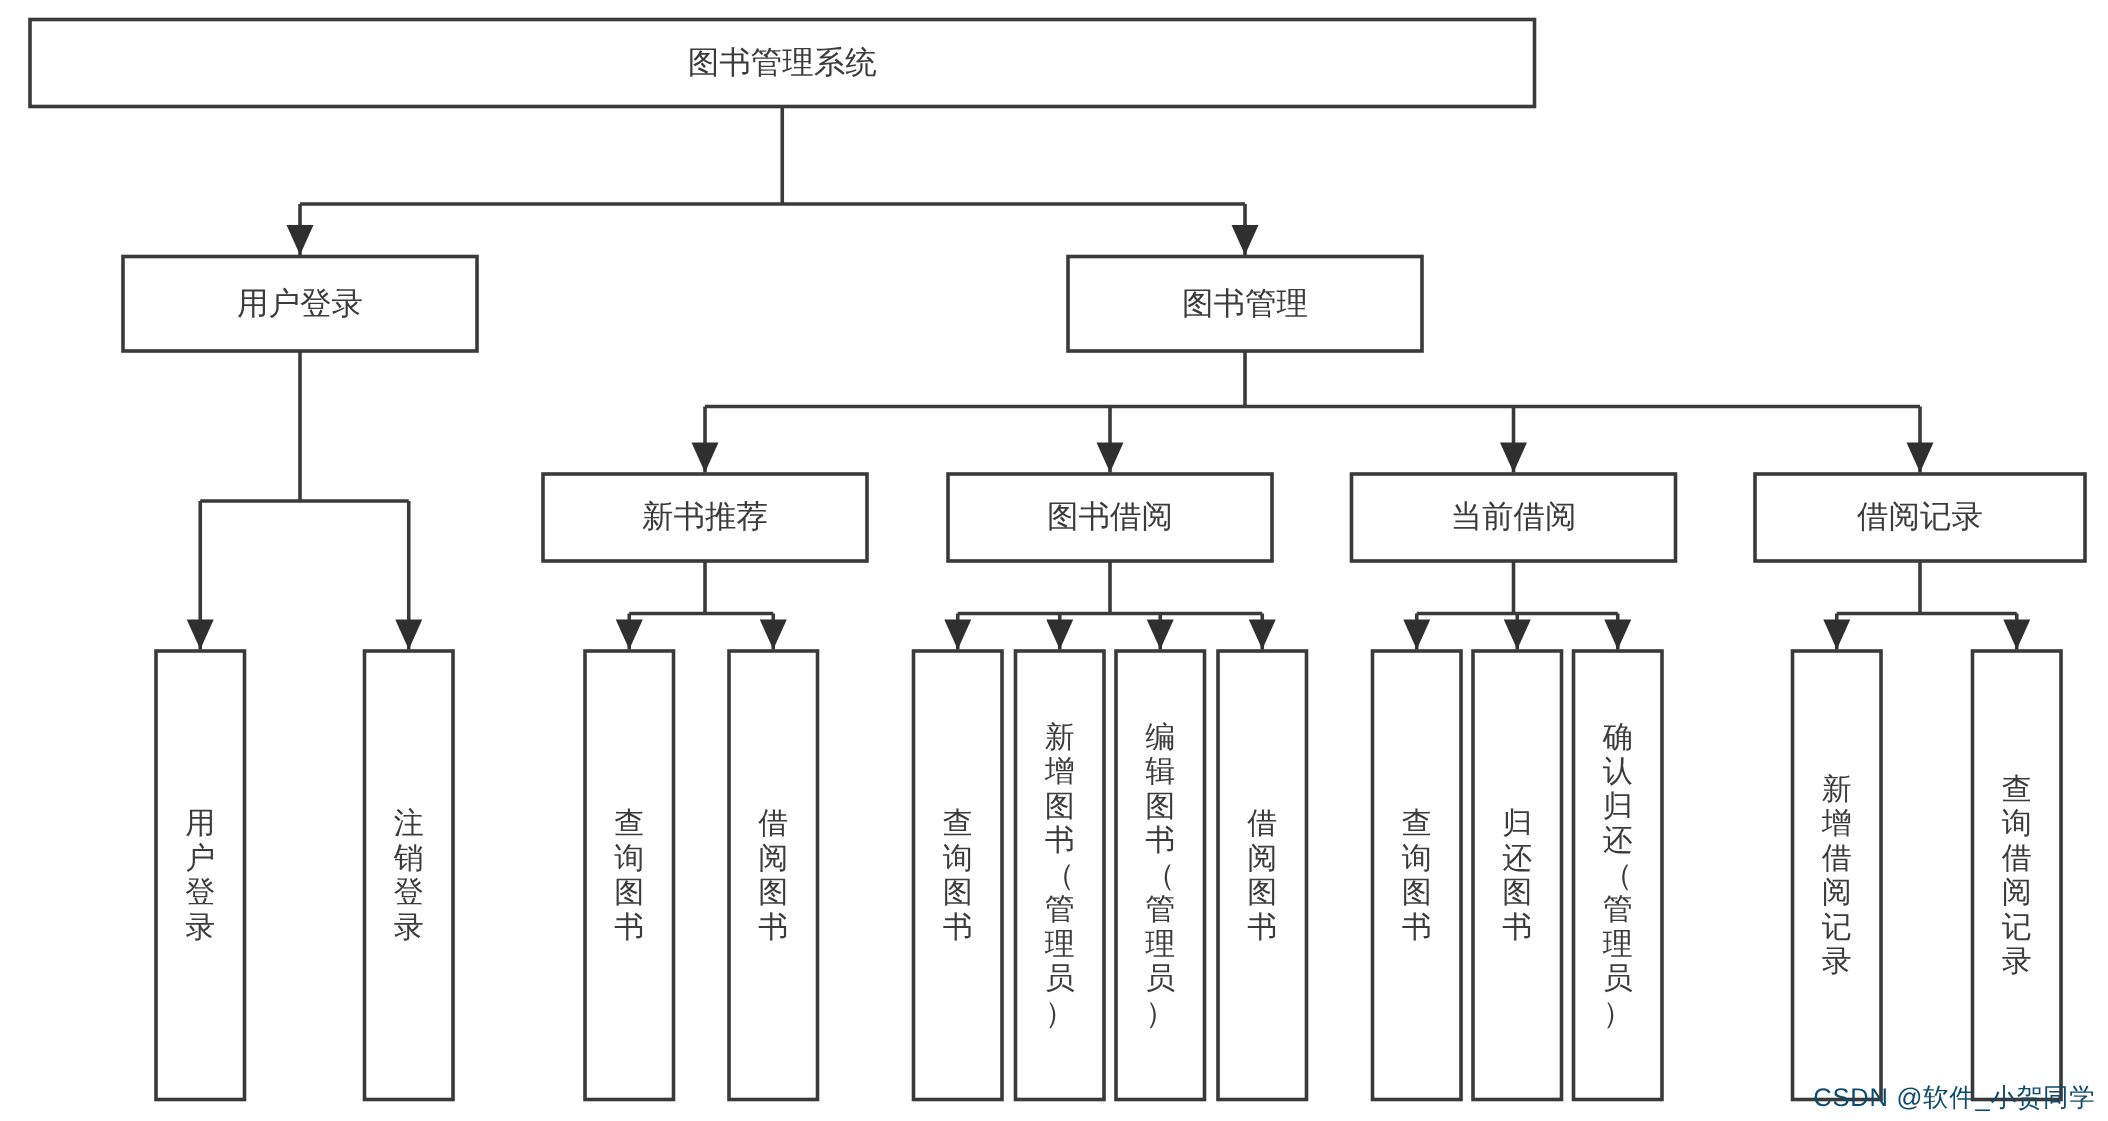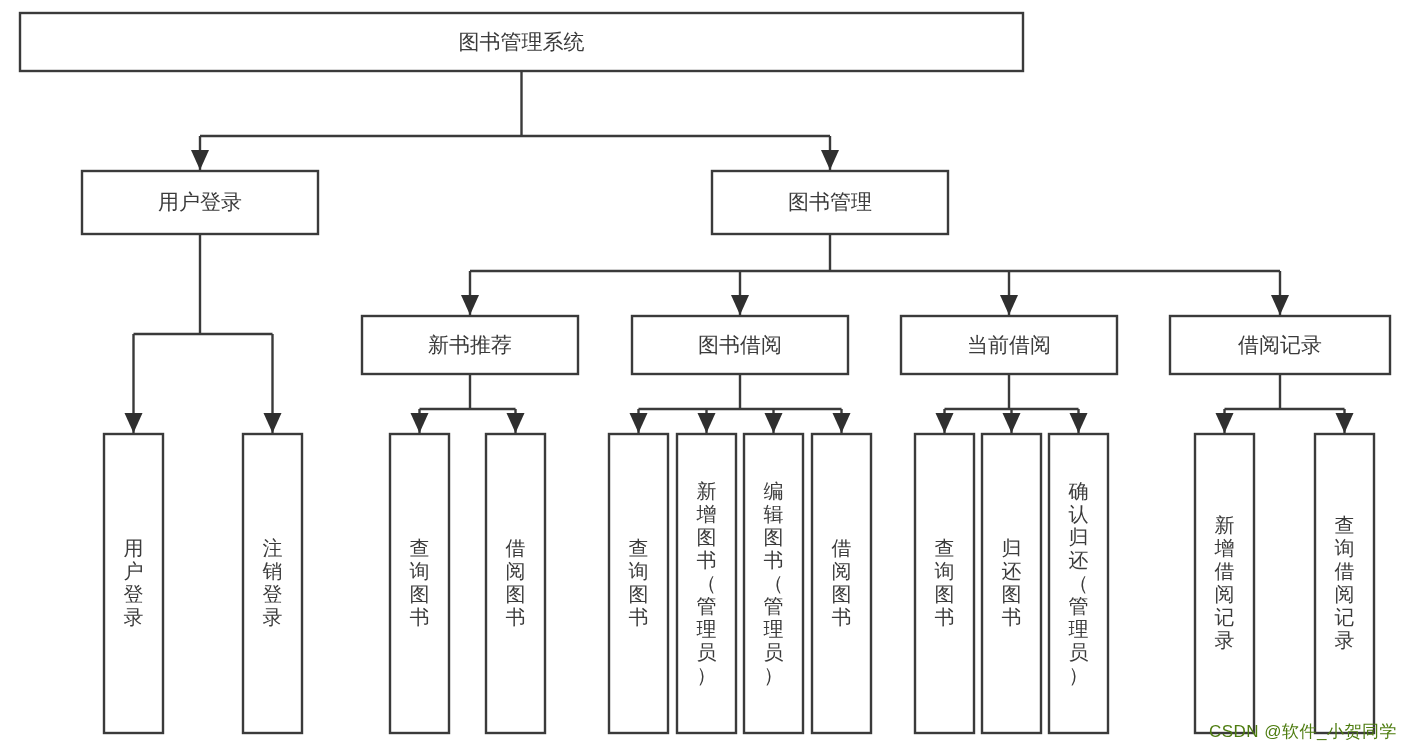--- a/index.html
+++ b/index.html
@@ -53,21 +53,21 @@
     font-family: "Liberation Sans", "DejaVu Sans", sans-serif;
     font-size: 20px;
     text-anchor: middle;
   }
   .watermark {
     position: absolute;
     right: 8px;
     bottom: 4px;
     font-family: "Liberation Sans", "DejaVu Sans", sans-serif;
     font-size: 17px;
-    color: #4d7c0f;
+    color: #0c4a6e;
     letter-spacing: 0.5px;
     white-space: nowrap;
     user-select: none;
     pointer-events: none;
     margin-left: 22px;
   }
 </style>
 </head>
 <body>
 

